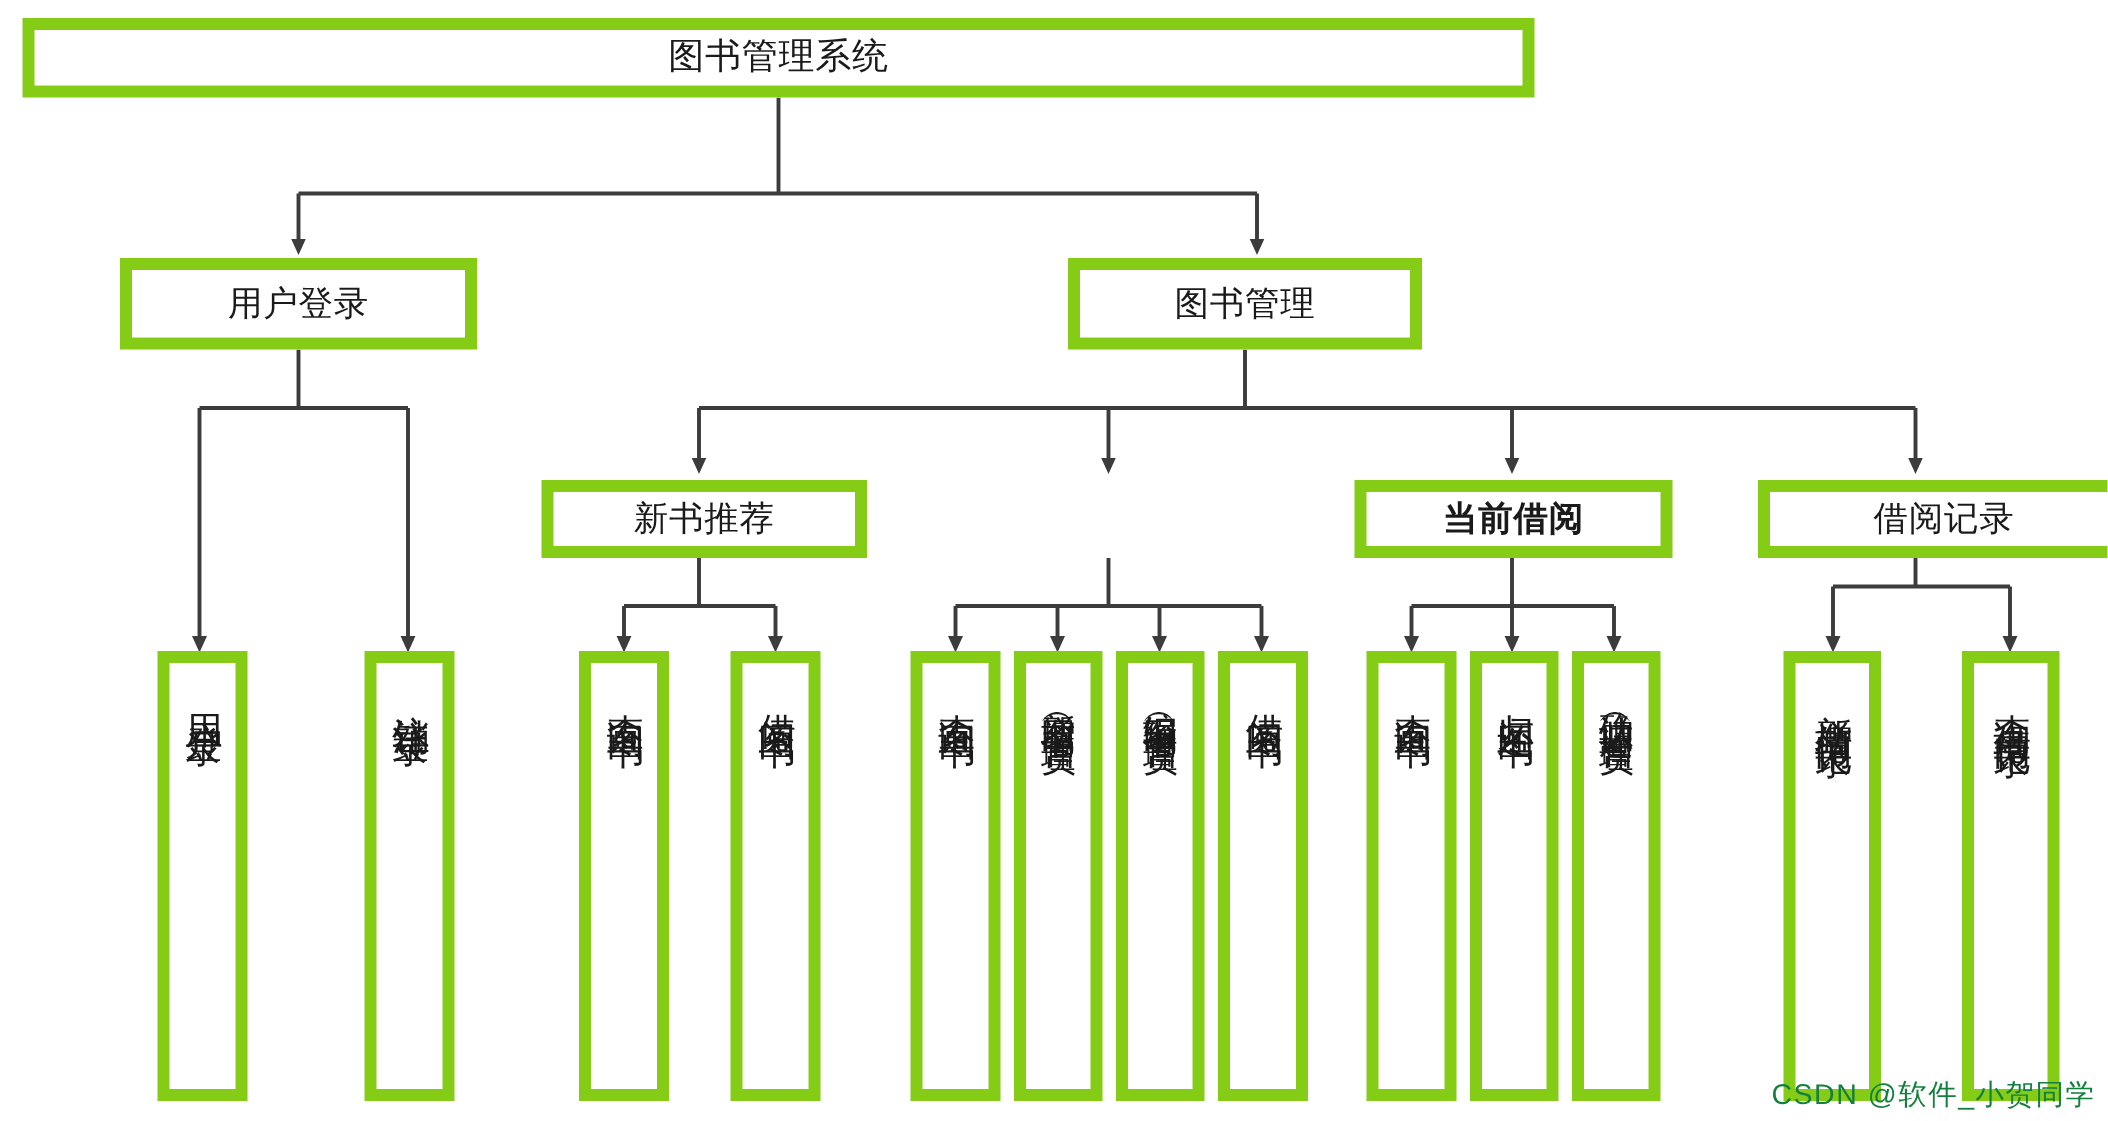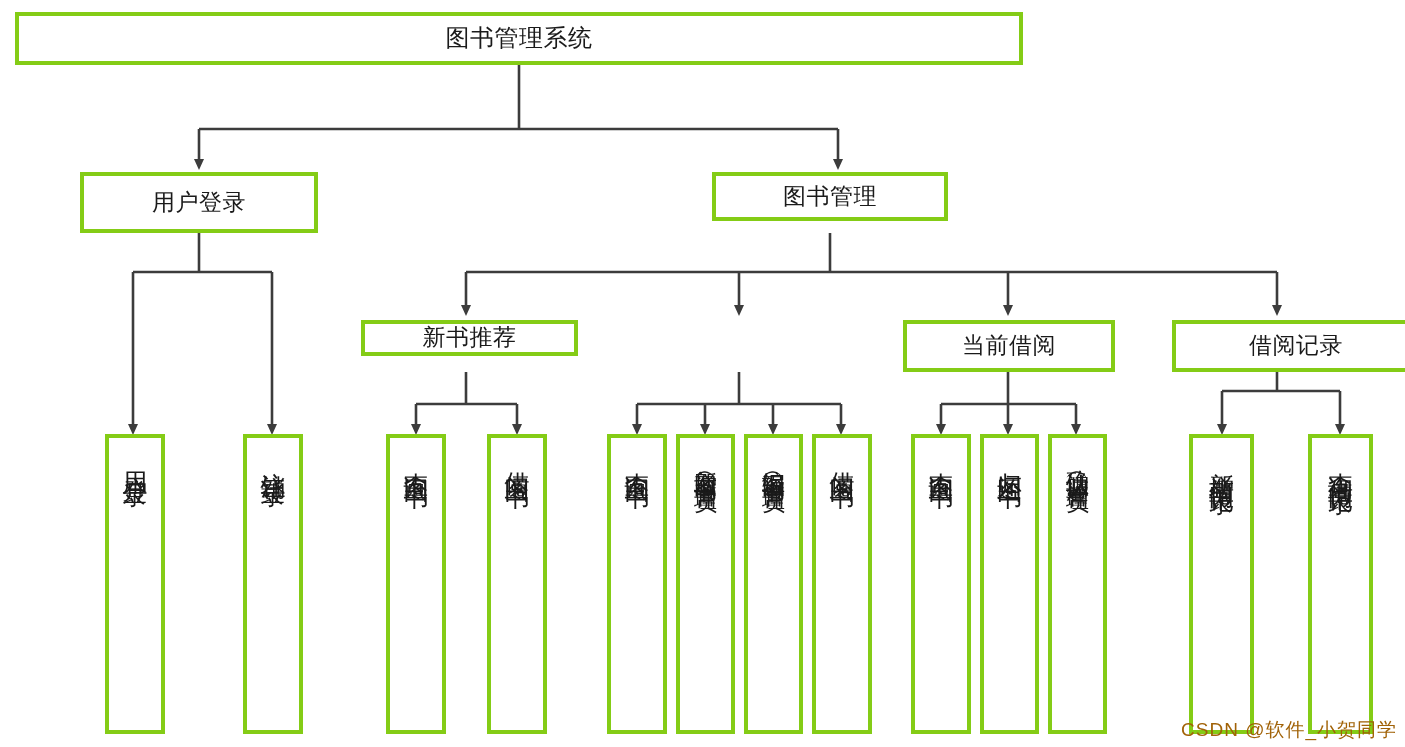--- a/index.html
+++ b/index.html
@@ -9,21 +9,21 @@
     background:#ffffff;
     font-family:"Liberation Sans","DejaVu Sans",sans-serif;
     overflow:hidden;
     position:relative;
   }
   #diagram-root{position:absolute;left:0;top:0;width:1405px;height:747px;}
   svg.connectors{position:absolute;left:0;top:0;width:1405px;height:747px;pointer-events:none;}
   .node{
     position:absolute;
     background:#ffffff;
-    border:4px solid #84cc16;
+    border:8px solid #84cc16;
     box-sizing:border-box;
     display:flex;
     align-items:center;
     justify-content:center;
     color:#1a1a1a;
   }
   .node .label{
     display:block;
     text-align:center;
     line-height:1.12;
@@ -47,21 +47,21 @@
     font-size:25px;
     letter-spacing:4px;
     line-height:1;
   }
   .node.vert.narrow .label{font-size:23px;letter-spacing:3px;}
   .watermark{
     position:absolute;
     right:8px;
     bottom:4px;
     font-size:19px;
-    color:#a16207;
+    color:#15803d;
     letter-spacing:1px;
     white-space:nowrap;
     user-select:none;
   }
 </style>
 </head>
 <body>
 
 <div id="diagram-root">
 
@@ -115,28 +115,28 @@
     </g>
   </svg>
 
   <div class="node horiz root" style="left:15px;top:12px;width:1008px;height:53px;">
     <span class="label">图书管理系统</span>
   </div>
 
   <div class="node horiz" style="left:80px;top:172px;width:238px;height:61px;">
     <span class="label">用户登录</span>
   </div>
-  <div class="node horiz" style="left:712px;top:172px;width:236px;height:49px;">
+  <div class="node horiz" style="left:712px;top:172px;width:236px;height:61px;">
     <span class="label">图书管理</span>
   </div>
 
-  <div class="node horiz" style="left:361px;top:320px;width:217px;height:36px;">
+  <div class="node horiz" style="left:361px;top:320px;width:217px;height:52px;">
     <span class="label">新书推荐</span>
   </div>
-  <div class="node horiz" style="left:903px;top:320px;width:212px;height:52px;">
+  <div class="node horiz" style="left:903px;top:320px;width:212px;height:52px;font-weight:bold;">
     <span class="label">当前借阅</span>
   </div>
   <div class="node horiz" style="left:1172px;top:320px;width:248px;height:52px;">
     <span class="label">借阅记录</span>
   </div>
 
   <div class="node vert" style="left:105px;top:434px;width:60px;height:300px;">
     <span class="label">用户登录</span>
   </div>
   <div class="node vert" style="left:243px;top:434px;width:60px;height:300px;">

